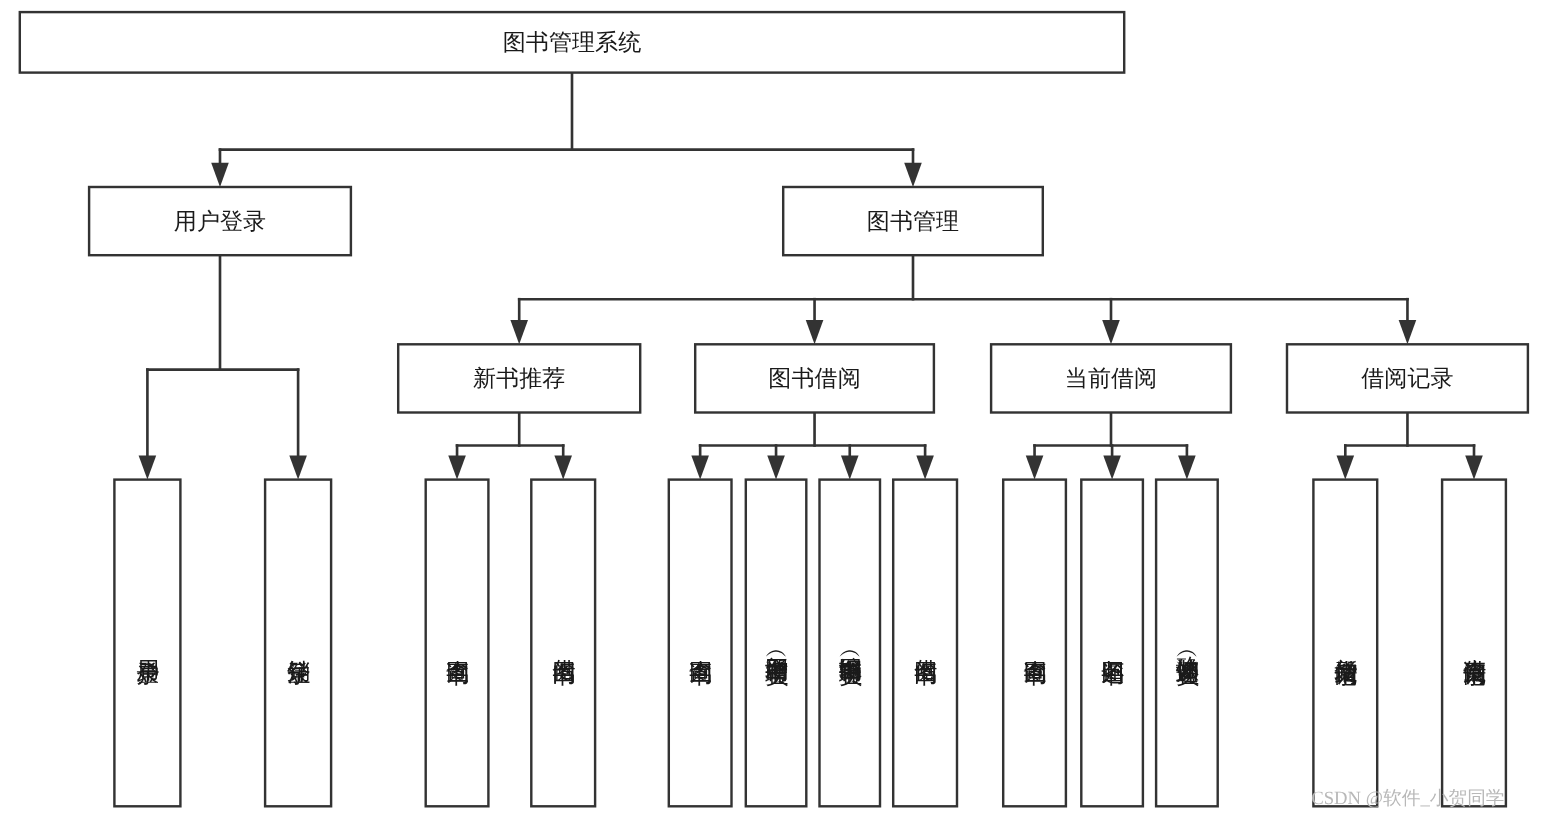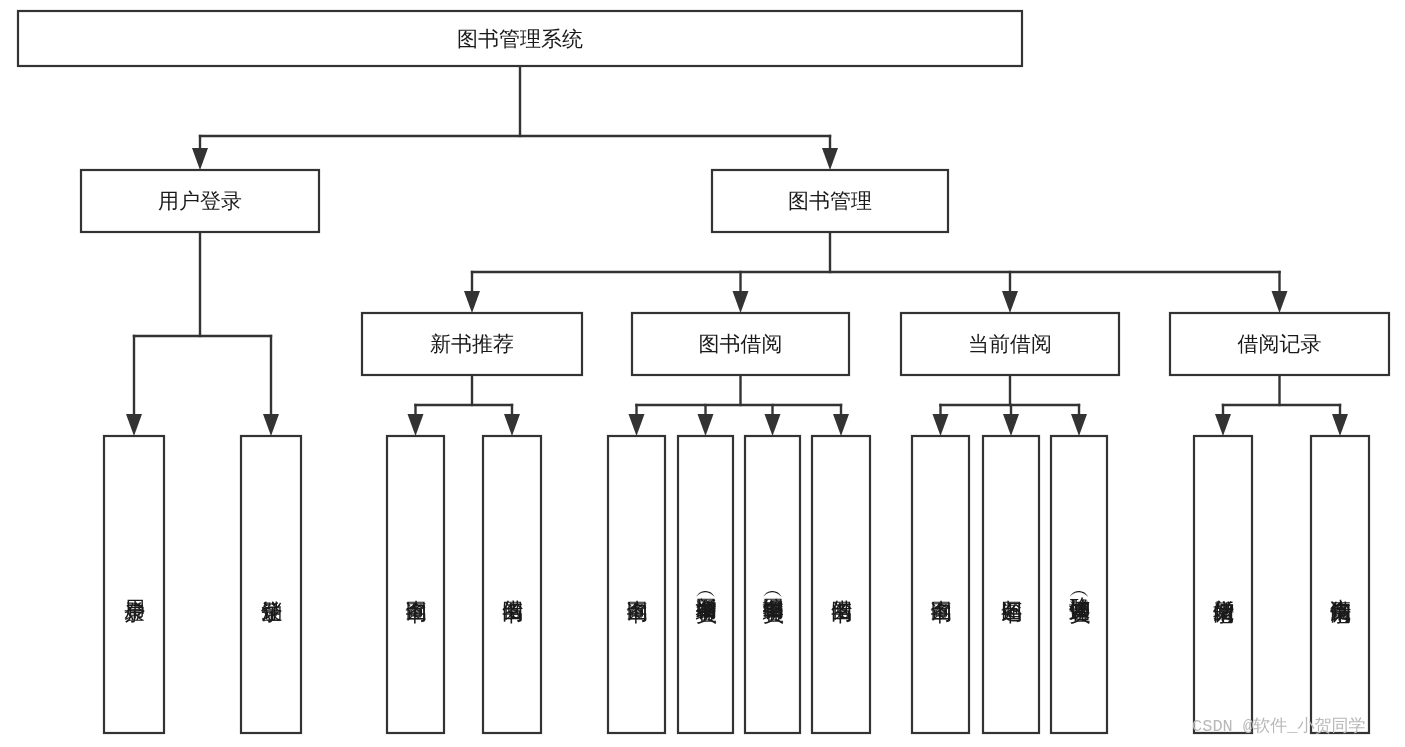--- a/index.html
+++ b/index.html
@@ -59,21 +59,21 @@
     line-height: 1.02;
     writing-mode: vertical-rl;
     text-orientation: upright;
     letter-spacing: 1px;
     white-space: nowrap;
     pointer-events: none;
   }
   .watermark {
     position: absolute;
     color: #b8b8b8;
-    font-family: Liberation Mono, monospace;
+    font-family: Liberation Serif, serif;
     font-size: 17px;
     white-space: nowrap;
   }
 </style>
 </head>
 <body>
 
 <div id="diagram-root">
 
   <svg id="tree-svg" viewBox="0 0 1405 747">

